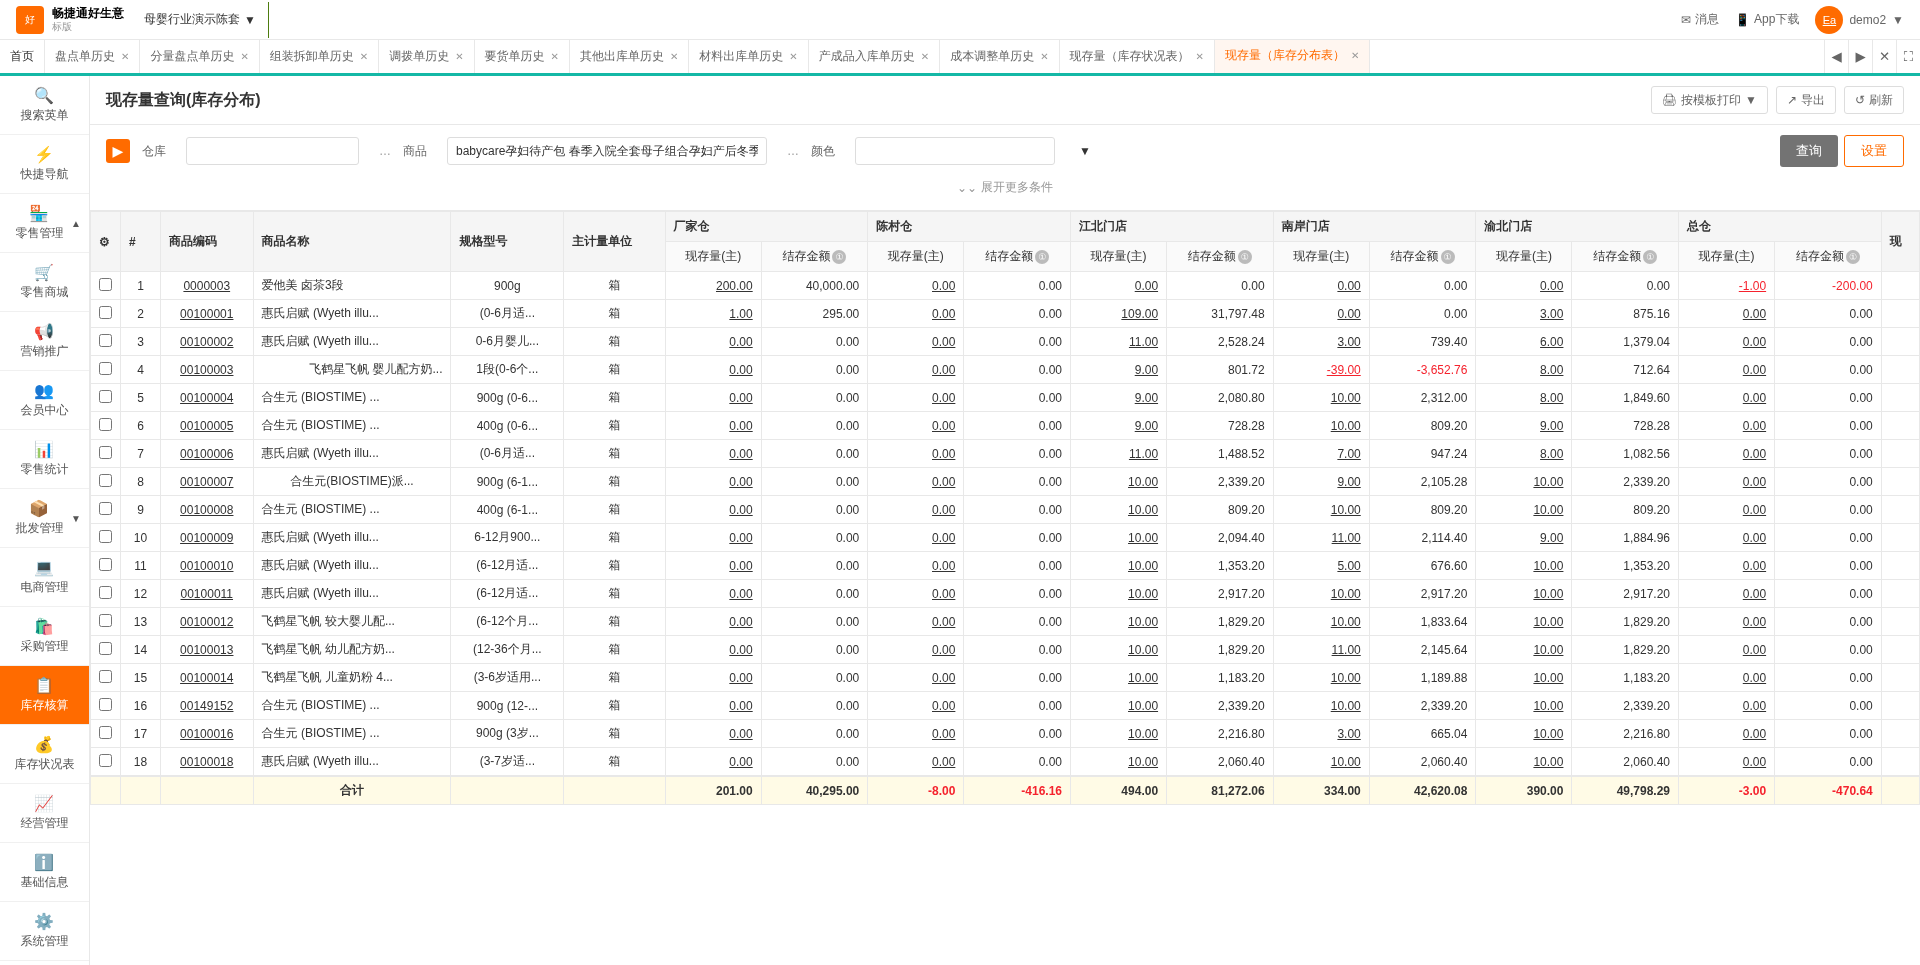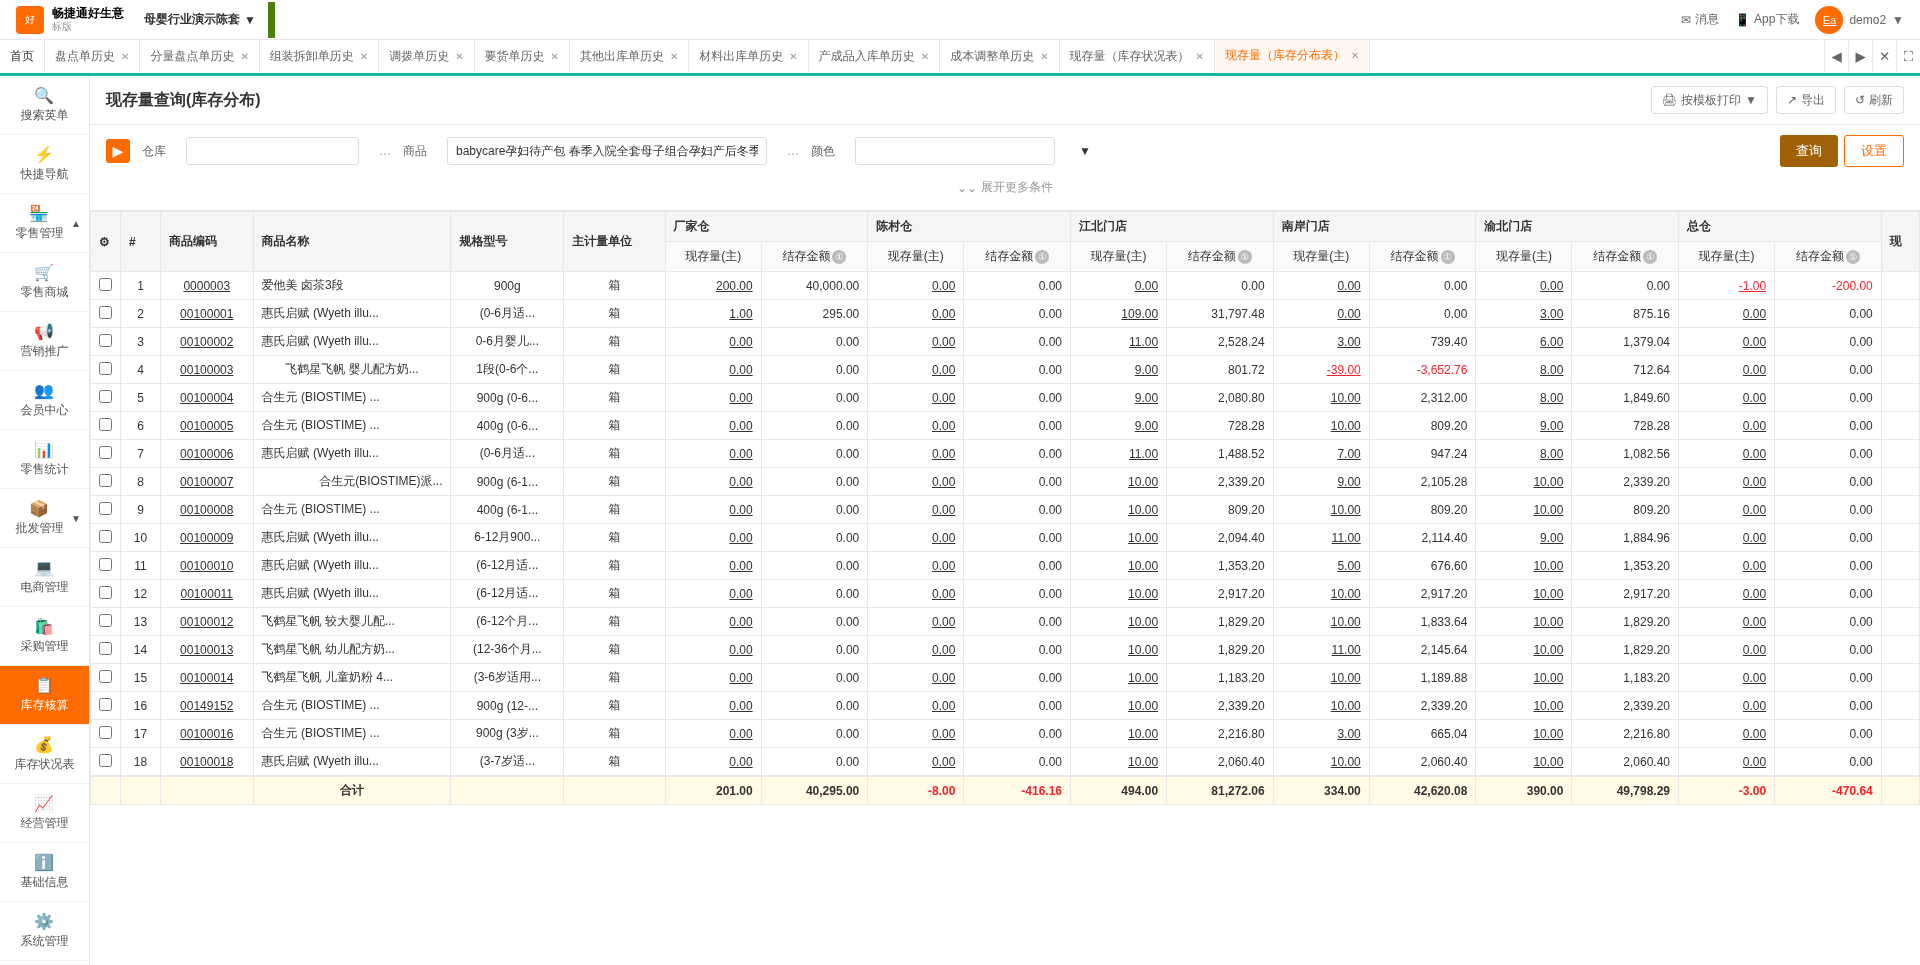--- a/index.html
+++ b/index.html
@@ -42,21 +42,21 @@
 
     
     .filter-area { background: #fff; padding: 10px 16px; border-bottom: 1px solid #e8e8e8; }
     .filter-row { display: flex; align-items: center; gap: 12px; margin-bottom: 8px; }
     .filter-item { display: flex; align-items: center; gap: 20px; }
     .filter-label { font-size: 12px; color: #666; white-space: nowrap; }
     .filter-input { height: 28px; border: 1px solid #ddd; border-radius: 3px; padding: 0 8px; font-size: 12px; color: #333; min-width: 120px; }
     .filter-input-wide { min-width: 320px; }
     .filter-dots { color: #999; cursor: pointer; }
     .expand-conditions { display: flex; align-items: center; justify-content: center; padding: 4px 0; cursor: pointer; color: #999; font-size: 12px; gap: 4px; }
-    .btn-query { height: 32px; padding: 0 16px; background: #a16207; color: white; border: none; border-radius: 3px; cursor: pointer; font-size: 13px; }
+    .btn-query { height: 32px; padding: 0 16px; background: #737373; color: white; border: none; border-radius: 3px; cursor: pointer; font-size: 13px; }
     .btn-settings { height: 32px; padding: 0 16px; background: #fff; color: #ff6b00; border: 1px solid #ff6b00; border-radius: 3px; cursor: pointer; font-size: 13px; }
     .toggle-btn { width: 24px; height: 24px; background: #ff6b00; border-radius: 3px; display: flex; align-items: center; justify-content: center; cursor: pointer; color: white; font-size: 14px; }
 
     
     .table-container { flex: 1; overflow: auto; padding: 0; background: #fff; }
     table { width: 100%; border-collapse: collapse; font-size: 12px; }
     thead tr th { background: #fafafa; border: 1px solid #e8e8e8; padding: 6px 8px; text-align: center; font-weight: 600; color: #333; white-space: nowrap; position: sticky; top: 0; z-index: 1; }
     thead tr.sub-header th { background: #fafafa; font-weight: 500; }
     tbody tr td { border: 1px solid #e8e8e8; padding: 5px 8px; text-align: center; white-space: nowrap; color: #333; }
     tbody tr.footer-row td { background: #fffbe6; font-weight: bold; border-top: 2px solid #e8e8e8; }
@@ -65,21 +65,21 @@
     .num-cell { text-align: right; }
     .group-header th { background: #f5f5f5; text-align: left; }
 
     
     ::-webkit-scrollbar { width: 6px; height: 6px; }
     ::-webkit-scrollbar-track { background: #f1f1f1; }
     ::-webkit-scrollbar-thumb { background: #ccc; border-radius: 3px; }
 
     .info-icon { display: inline-flex; align-items: center; justify-content: center; width: 14px; height: 14px; background: #bbb; border-radius: 50%; color: white; font-size: 9px; cursor: pointer; margin-left: 2px; }
 
-    .nav-selector { display: flex; align-items: center; gap: 4px; padding: 0 12px; font-size: 12px; cursor: pointer; border-right: 7px solid #4d7c0f; height: 36px; font-weight: bold; }
+    .nav-selector { display: flex; align-items: center; gap: 4px; padding: 0 12px; font-size: 12px; cursor: pointer; border-right: 1px solid #4d7c0f; height: 36px; }
   </style>
 </head>
 <body>
 
 <div class="top-bar">
   <div class="top-bar-left">
     <div class="logo-icon">好</div>
     <div style="display:flex;flex-direction:column;line-height:1.2;">
       <span style="font-size:12px;color:#000000;font-weight:bold;">畅捷通好生意</span>
       <span style="font-size:10px;color:#999;">标版</span>
@@ -383,21 +383,21 @@
     <td class="text-underline num-cell">6.00</td>
     <td class="num-cell">1,379.04</td>
     <td class="text-underline num-cell">0.00</td>
     <td class="num-cell">0.00</td>
     <td></td>
   </tr>
             <tr>
     <td style="text-align:center;"><input type="checkbox" style=""></td>
     <td>4</td>
     <td class="text-underline">00100003</td>
-    <td style="text-align:center;max-width:160px;overflow:hidden;text-overflow:ellipsis;">飞鹤星飞帆 婴儿配方奶...</td>
+    <td style="text-align:right;max-width:160px;overflow:hidden;text-overflow:ellipsis;">飞鹤星飞帆 婴儿配方奶...</td>
     <td>1段(0-6个...</td>
     <td>箱</td>
     <td class="text-underline num-cell">0.00</td>
     <td class="num-cell">0.00</td>
     <td class="text-underline num-cell">0.00</td>
     <td class="num-cell">0.00</td>
     <td class="text-underline num-cell">9.00</td>
     <td class="num-cell">801.72</td>
     <td class="text-underline num-cell text-red">-39.00</td>
     <td class="num-cell text-red">-3,652.76</td>
@@ -467,21 +467,21 @@
     <td class="text-underline num-cell">8.00</td>
     <td class="num-cell">1,082.56</td>
     <td class="text-underline num-cell">0.00</td>
     <td class="num-cell">0.00</td>
     <td></td>
   </tr>
             <tr>
     <td style="text-align:center;"><input type="checkbox" style=""></td>
     <td>8</td>
     <td class="text-underline">00100007</td>
-    <td style="text-align:right;max-width:160px;overflow:hidden;text-overflow:ellipsis;">合生元(BIOSTIME)派...</td>
+    <td style="text-align:center;max-width:160px;overflow:hidden;text-overflow:ellipsis;">合生元(BIOSTIME)派...</td>
     <td>900g (6-1...</td>
     <td>箱</td>
     <td class="text-underline num-cell">0.00</td>
     <td class="num-cell">0.00</td>
     <td class="text-underline num-cell">0.00</td>
     <td class="num-cell">0.00</td>
     <td class="text-underline num-cell">10.00</td>
     <td class="num-cell">2,339.20</td>
     <td class="text-underline num-cell">9.00</td>
     <td class="num-cell">2,105.28</td>

